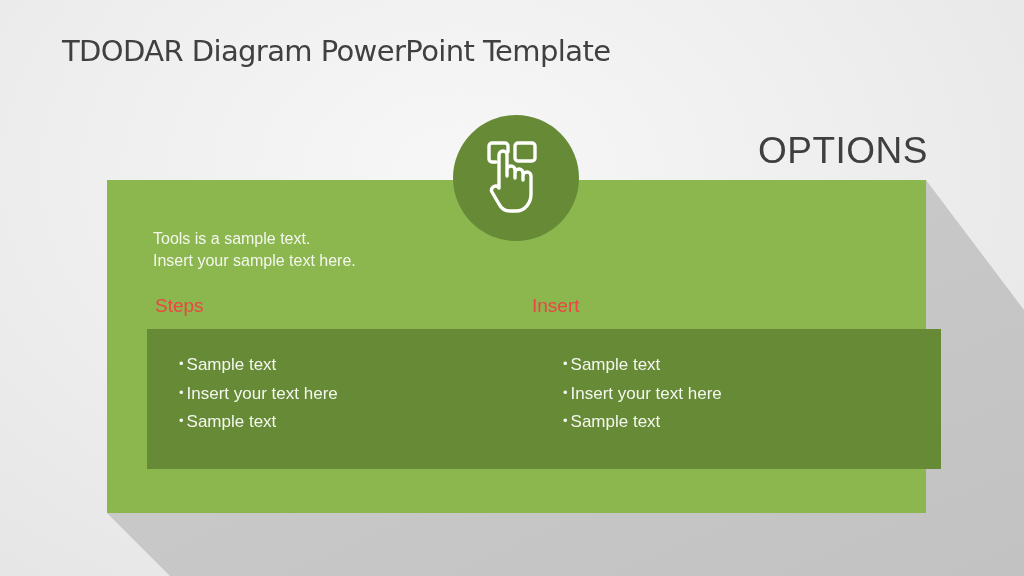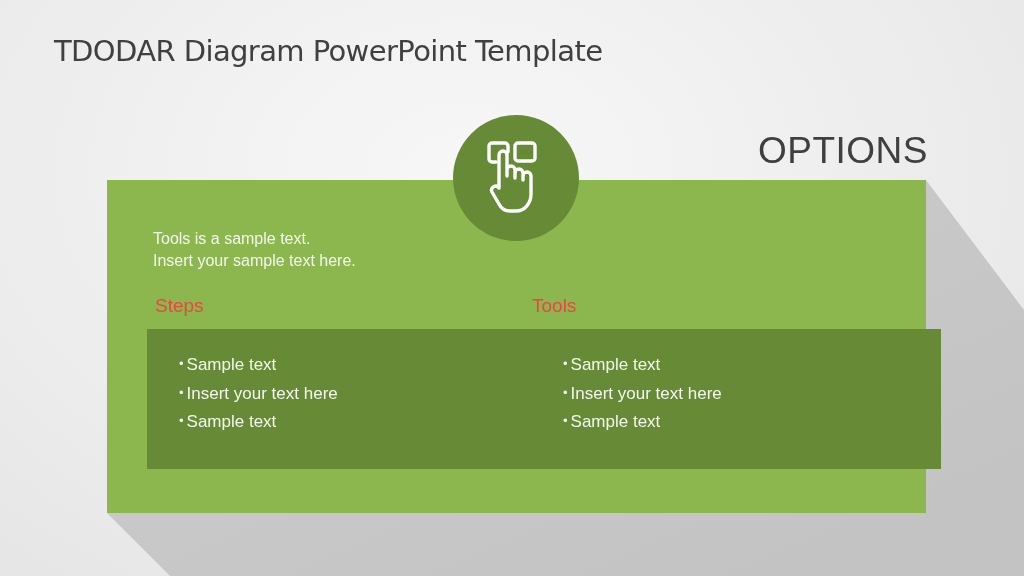--- a/index.html
+++ b/index.html
@@ -9,21 +9,21 @@
       height: 576px;
       overflow: hidden;
     }
     body {
       position: relative;
       background: radial-gradient(ellipse at 45% 30%, #f7f7f7 0%, #efefef 45%, #e4e4e4 100%);
       font-family: "Liberation Sans", sans-serif;
     }
     .slide-title {
       position: absolute;
-      left: 54px;
+      left: 62px;
       top: 34px;
       font-family: "DejaVu Sans", sans-serif;
       font-size: 29px;
       color: #404040;
       letter-spacing: -0.6px;
       white-space: nowrap;
     }
     .long-shadow {
       position: absolute;
       left: 0;
@@ -147,20 +147,20 @@
 
 <div class="section-title steps-title">Steps</div>
 <div class="box steps-box">
   <ul>
     <li><span class="bullet">•</span><span>Sample text</span></li>
     <li><span class="bullet">•</span><span>Insert your text here</span></li>
     <li><span class="bullet">•</span><span>Sample text</span></li>
   </ul>
 </div>
 
-<div class="section-title tools-title">Tools</div>
+<div class="section-title tools-title">Insert</div>
 <div class="box tools-box">
   <ul>
     <li><span class="bullet">•</span><span>Sample text</span></li>
     <li><span class="bullet">•</span><span>Insert your text here</span></li>
     <li><span class="bullet">•</span><span>Sample text</span></li>
   </ul>
 </div>
 
 </body></html>

